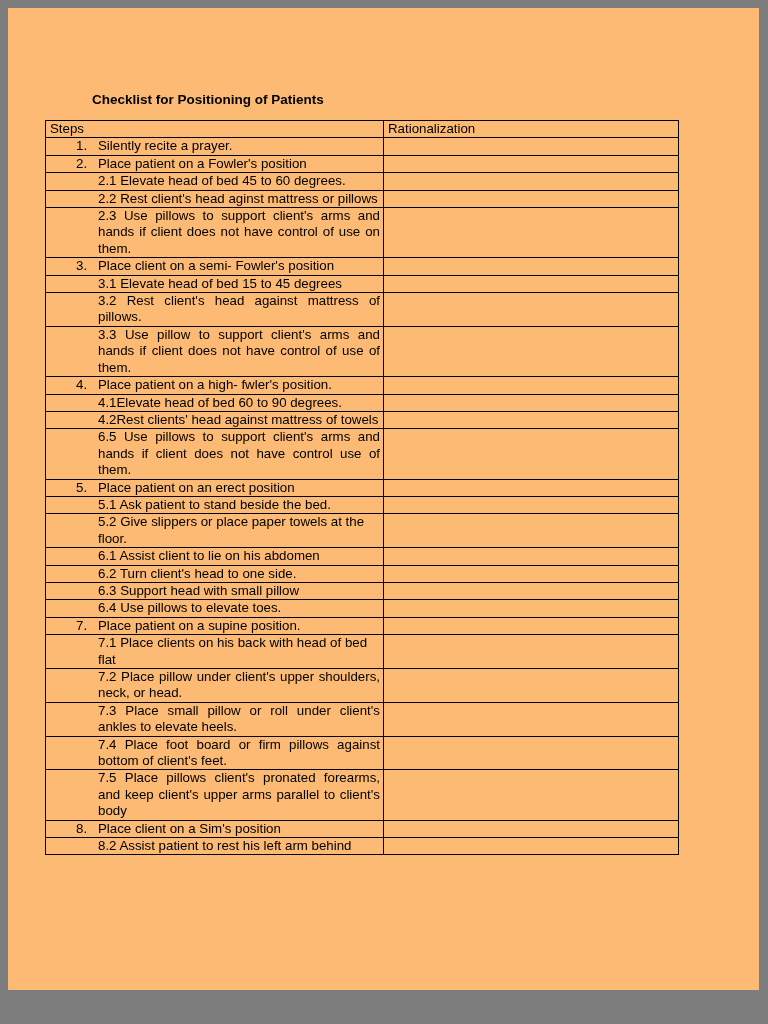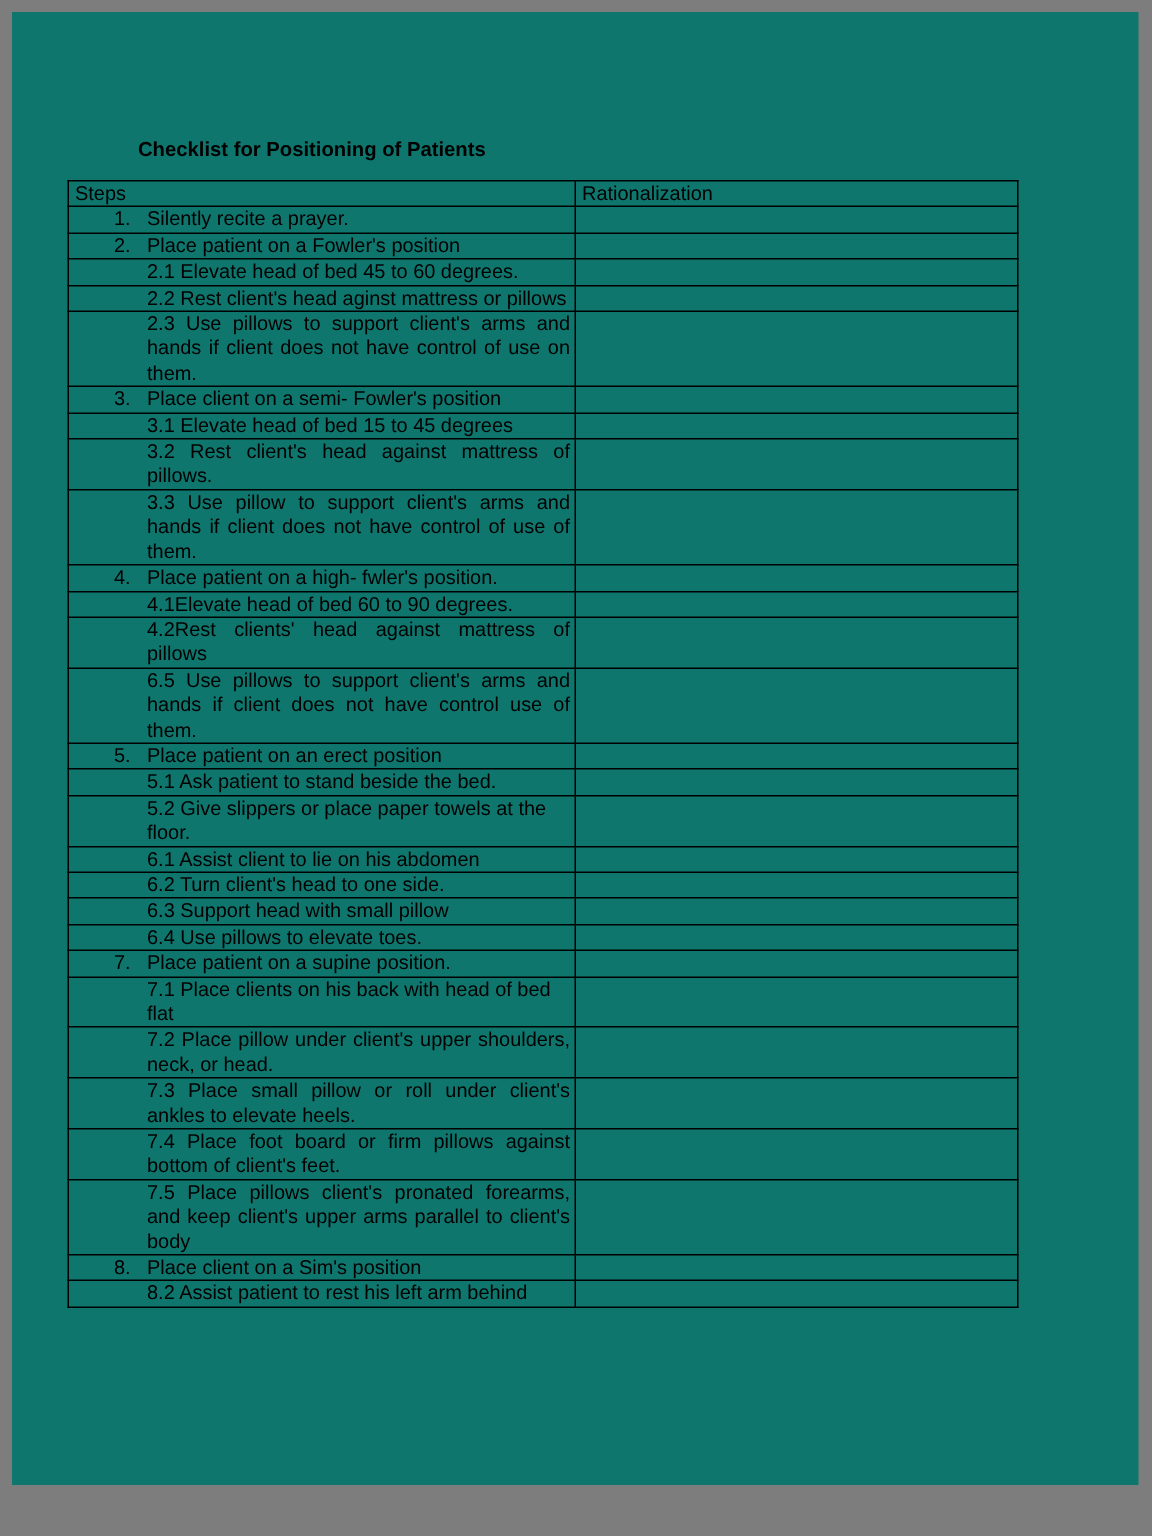--- a/index.html
+++ b/index.html
@@ -7,21 +7,21 @@
   body {
     background:#7d7d7d;
     font-family:"Liberation Sans", sans-serif;
     position:relative;
     overflow:hidden;
   }
   .doc-page {
     position:absolute;
     left:8px; top:8px;
     width:751px; height:982px;
-    background:#0f766e;
+    background:#fdba74;
   }
   .doc-title {
     position:absolute;
     left:84px; top:84px;
     font-size:13.5px;
     font-weight:bold;
     color:#000;
     white-space:nowrap;
   }
   table.checklist {
@@ -112,21 +112,21 @@
         </tr>
         <tr>
           <td class="steps-cell l1"><span class="num">4.</span>Place patient on a high- fwler's position.</td>
           <td class="rationalization-cell"></td>
         </tr>
         <tr>
           <td class="steps-cell l2">4.1Elevate head of bed 60 to 90 degrees.</td>
           <td class="rationalization-cell"></td>
         </tr>
         <tr>
-          <td class="steps-cell l2 justify">4.2Rest clients' head against mattress of pillows</td>
+          <td class="steps-cell l2 justify">4.2Rest clients' head against mattress of towels</td>
           <td class="rationalization-cell"></td>
         </tr>
         <tr>
           <td class="steps-cell l2 justify">6.5 Use pillows to support client's arms and hands if client does not have control use of them.</td>
           <td class="rationalization-cell"></td>
         </tr>
         <tr>
           <td class="steps-cell l1"><span class="num">5.</span>Place patient on an erect position</td>
           <td class="rationalization-cell"></td>
         </tr>

